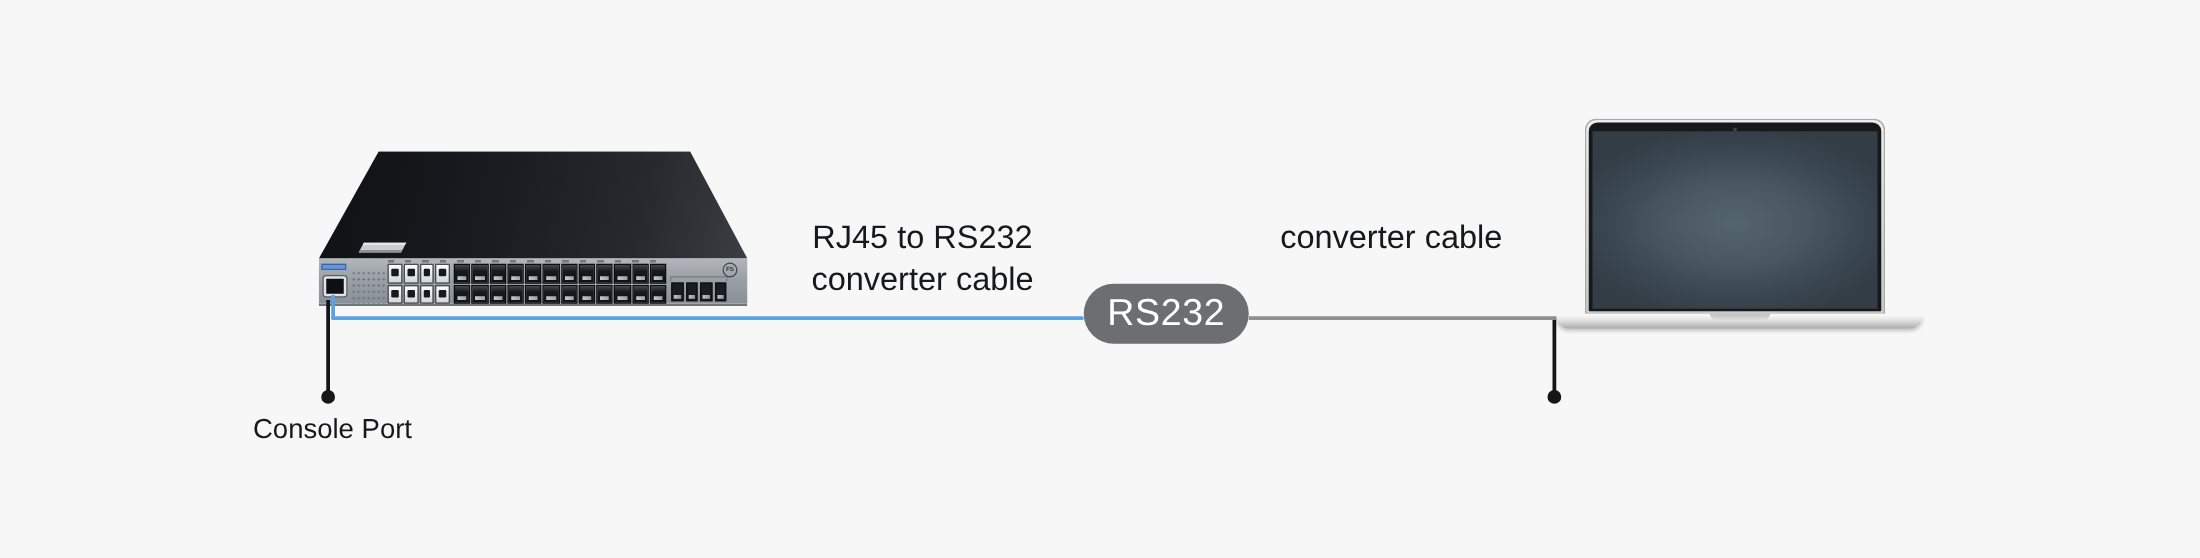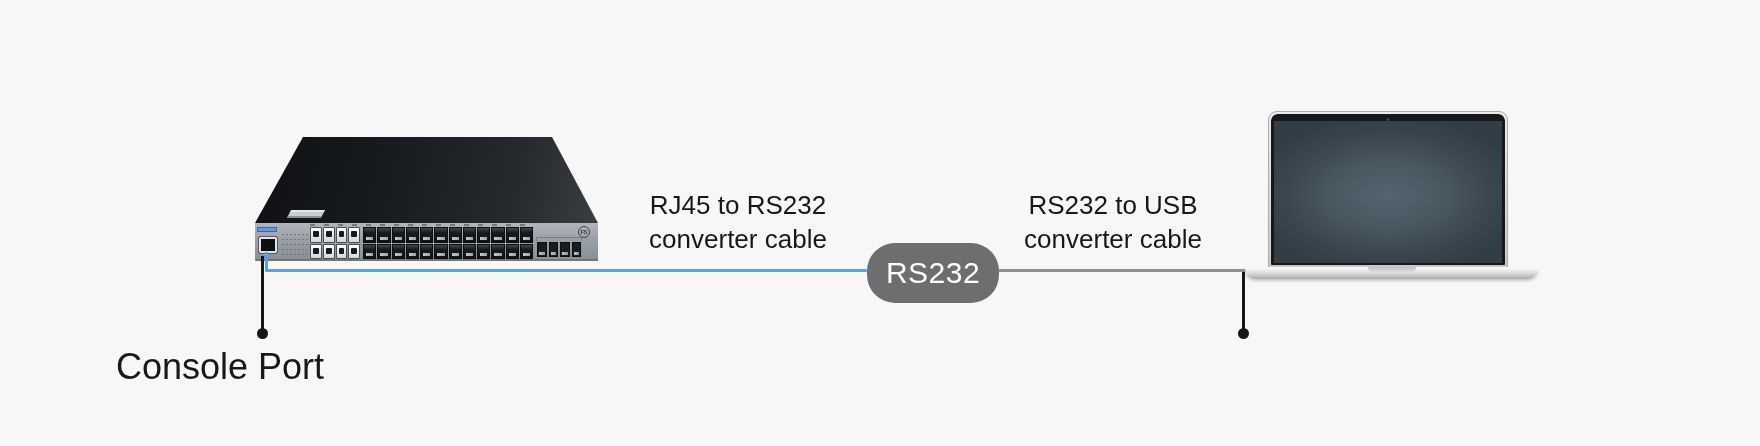--- a/index.html
+++ b/index.html
@@ -2,21 +2,21 @@
 <html style="--bg: #f7f7f8; --cable-blue: #5aa2e2; --cable-gray: #909090; --badge-bg: #6d6e70; --badge-text: #ffffff; --pointer: #161616; --text: #17181a;"><head>
 <meta charset="utf-8">
 <style>
   html,body { margin:0; padding:0; }
   .canvas {
     position:relative; width:1760px; height:446px;
     background:var(--bg,#f7f7f8); overflow:hidden;
     font-family:"Liberation Sans", sans-serif;
     color:var(--text,#17181a);
   }
-  .abs { position:absolute;margin-top:16px; }
+  .abs { position:absolute; }
 
   
   .switch-top {
     left:255px; top:121px; width:343px; height:86px;
     clip-path:polygon(14% 0, 86.6% 0, 100% 100%, 0 100%);
     background:linear-gradient(102deg,#0f1114 0%,#181b1f 40%,#26292e 75%,#3a3f44 100%);
   }
   .top-sticker {
     position:absolute; left:34px; top:73px; width:34px; height:8px;
     background:#c9cdd1; transform:skewX(-28deg);
@@ -68,24 +68,24 @@
   .pointer-line.console { left:261px; top:240px; height:74px; }
   .pointer-line.serial  { left:1242px; top:256px; height:58px; }
   .pointer-dot { width:11px; height:11px; border-radius:50%; background:var(--pointer); }
   .pointer-dot.console { left:257px; top:312px; }
   .pointer-dot.serial  { left:1238px; top:312px; }
 
   
   .cable-label { width:300px; text-align:center; font-size:26px; line-height:34px; color:var(--text); }
   .cable-label.left  { left:588px; top:172px; }
   .cable-label.right { left:963px; top:172px; }
-  .port-label { width:300px; font-size:36px; color:var(--text); }
+  .port-label { width:300px; text-align:center; font-size:22px; color:var(--text); }
   .port-label.console { left:116px; top:330px; }
   .port-label.serial  { left:1092px; top:330px; }
-  .badge { left:867px; top:227px; width:132px; height:60px; border-radius:28px;
+  .badge { left:867px; top:227px; width:132px; height:48px; border-radius:28px;
     background:var(--badge-bg); color:var(--badge-text); display:flex;
     align-items:center; justify-content:center; font-size:30px; letter-spacing:.5px;text-align:right; }
 
   
   .laptop-lid { left:1268px; top:95px; width:240px; height:157px;
     background:linear-gradient(180deg,#ededed,#c9c9c9);
     border-radius:9px 9px 2px 2px; box-shadow:inset 0 0 0 1px #aaaaaa; }
   .laptop-bezel { position:absolute; left:3px; top:3px; right:3px; bottom:3px;
     background:#161819; border-radius:7px 7px 1px 1px; }
   .laptop-camera { position:absolute; top:4px; left:50%; transform:translateX(-50%);
@@ -234,21 +234,20 @@
   <div class="abs cable-blue-h"></div>
   <div class="abs cable-gray-h"></div>
 
   <div class="abs badge">RS232</div>
 
   <div class="abs cable-label left">
     <span style="display:block">RJ45 to RS232</span>
     <span style="display:block">converter cable</span>
   </div>
   <div class="abs cable-label right">
-    <span style="display:block">RS232 to USB</span>
     <span style="display:block">converter cable</span>
   </div>
 
   <div class="abs pointer-line console"></div>
   <div class="abs pointer-dot console"></div>
   <div class="abs port-label console">Console Port</div>
 
   <div class="abs pointer-line serial"></div>
   <div class="abs pointer-dot serial"></div>
 

